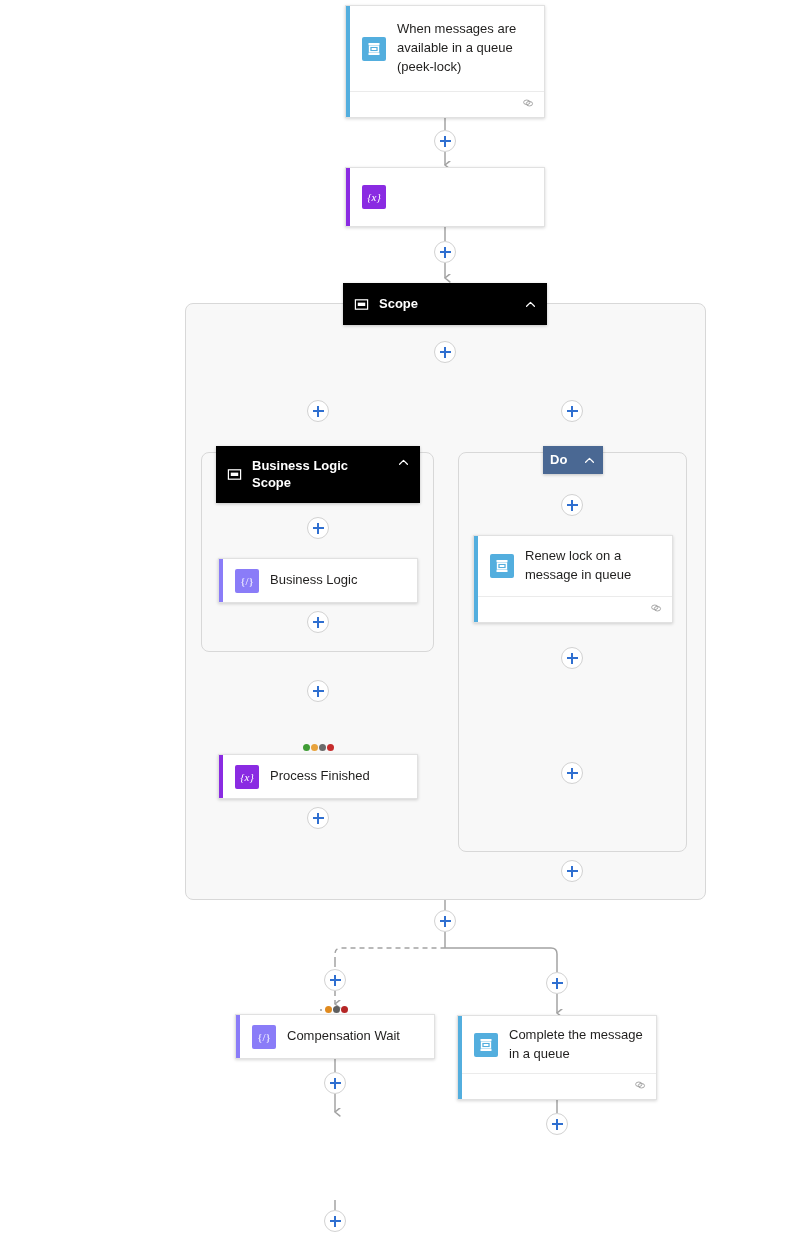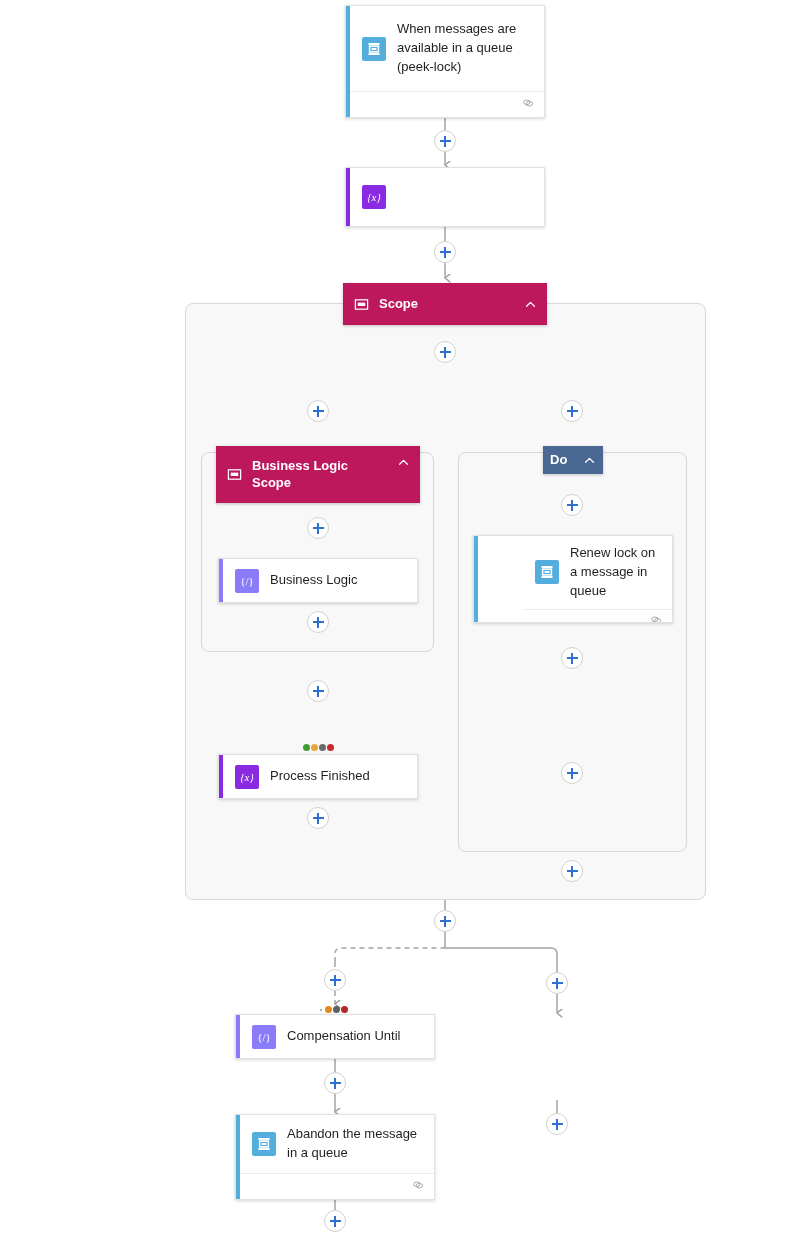--- a/index.html
+++ b/index.html
@@ -57,21 +57,21 @@
     flex: 1 1 auto;
     line-height: 1.25;
     white-space: pre-line;
   }
   .scope-header .sh-chev {
     flex: 0 0 auto;
     width: 14px; height: 14px;
     margin-left: 8px;
     display: flex; align-items: center; justify-content: center;
   }
-  .scope-header.brown { background: #be185d; }
+  .scope-header.brown { background: #000000; }
   .scope-header.slate { background: #4a6893; }
 
   
   .card {
     position: absolute;
     background: #ffffff;
     border: 1px solid #e1e1e1;
     box-shadow: 0 1px 3px rgba(0,0,0,.17);
     z-index: 5;
     display: flex;
@@ -340,21 +340,21 @@
     <span class="sh-label">Do</span>
     <span class="sh-chev">
       <svg width="13" height="13" viewBox="0 0 16 16" aria-hidden="true">
         <path d="M3.2,10.2 L8,5.4 L12.8,10.2" fill="none" stroke="#fff" stroke-width="1.5" stroke-linecap="round" stroke-linejoin="round"></path>
       </svg>
     </span>
   </div>
 
   <div class="plus" style="left:514px; top:494px;"></div>
 
-  <div class="card" style="left:426px; top:535px; width:200px; height:88px;padding-left:45px;">
+  <div class="card" style="left:426px; top:535px; width:200px; height:88px;">
     <span class="accent" style="background:#53aede;"></span>
     <div class="card-main">
       <span class="card-icon" style="background:#53aede;">
         <svg width="16" height="16" viewBox="0 0 16 16" aria-hidden="true">
           <rect x="2.5" y="2" width="11" height="2.2" fill="#fff"></rect>
           <rect x="2.5" y="11.8" width="11" height="2.2" fill="#fff"></rect>
           <rect x="3.6" y="5.2" width="8.8" height="5.6" fill="none" stroke="#fff" stroke-width="1.5"></rect>
           <rect x="5.6" y="7" width="4.8" height="2" fill="#fff"></rect>
         </svg>
       </span>
@@ -390,47 +390,47 @@
     <i style="width:7px;height:7px;background:#b52626;"></i>
   </div>
 
   <div class="card" style="left:188px; top:1014px; width:200px; height:45px;">
     <span class="accent" style="background:#8a7cf8;"></span>
     <div class="card-main">
       <span class="card-icon" style="background:#8a7cf8; color:#fff; font-size:11px;
                    font-family:'Liberation Serif', serif;">
         <span>{/}</span>
       </span>
-      <span class="card-title">Compensation Until</span>
+      <span class="card-title">Compensation Wait</span>
     </div>
   </div>
 
   <div class="plus" style="left:277px; top:1072px;"></div>
 
-  <div class="card" style="left:188px; top:1114px; width:200px; height:86px;">
+
+  <div class="plus" style="left:277px; top:1210px;"></div>
+
+  <div class="card" style="left:410px; top:1015px; width:200px; height:85px;">
     <span class="accent" style="background:#53aede;"></span>
     <div class="card-main">
       <span class="card-icon" style="background:#53aede;">
         <svg width="16" height="16" viewBox="0 0 16 16" aria-hidden="true">
           <rect x="2.5" y="2" width="11" height="2.2" fill="#fff"></rect>
           <rect x="2.5" y="11.8" width="11" height="2.2" fill="#fff"></rect>
           <rect x="3.6" y="5.2" width="8.8" height="5.6" fill="none" stroke="#fff" stroke-width="1.5"></rect>
           <rect x="5.6" y="7" width="4.8" height="2" fill="#fff"></rect>
         </svg>
       </span>
-      <span class="card-title">Abandon the message in a queue</span>
+      <span class="card-title">Complete the message in a queue</span>
     </div>
     <div class="card-foot">
       <span class="peek-icon">
         <svg width="14" height="14" viewBox="0 0 16 16" aria-hidden="true">
           <ellipse cx="6.6" cy="7.2" rx="3.6" ry="2.6" fill="none" stroke="#5a5a5a" stroke-width="1.1"></ellipse>
           <ellipse cx="9.6" cy="8.8" rx="3.6" ry="2.6" fill="none" stroke="#5a5a5a" stroke-width="1.1"></ellipse>
         </svg>
       </span>
     </div>
   </div>
 
-  <div class="plus" style="left:277px; top:1210px;"></div>
-
-
   <div class="plus" style="left:499px; top:1113px;"></div>
 
 </div>
 
 </body></html>

